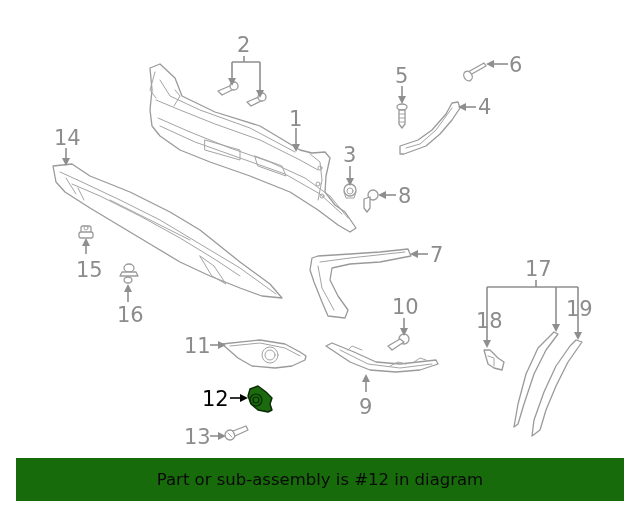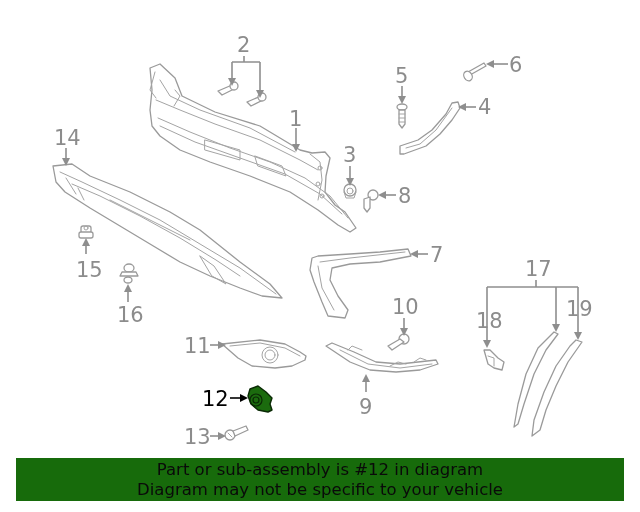--- a/index.html
+++ b/index.html
@@ -8,21 +8,21 @@
   .part { fill: #ffffff; stroke: #9a9a9a; stroke-width: 1.3; stroke-linejoin: round; stroke-linecap: round; }
   .detail { fill: none; stroke: #a4a4a4; stroke-width: 1; stroke-linecap: round; }
   .lead { fill: none; stroke: #8e8e8e; stroke-width: 1.6; }
   .arrowhead { fill: #8e8e8e; }
   .num { fill: #8c8c8c; font-family: "DejaVu Sans", sans-serif; font-size: 21px; }
   .num.active { fill: #000000; }
   .lead.active { stroke: #000000; }
   .arrowhead.active { fill: #000000; }
   .hl { fill: #1b6b0e; stroke: #0a2a05; stroke-width: 1.4; stroke-linejoin: round; }
   .hl-detail { fill: none; stroke: #0a2a05; stroke-width: 1.2; }
-  .banner { position: absolute; left: 16px; top: 458px; width: 608px; height: 43px; background: #176b0b; color: #0a0a0a; text-align: center; font-family: "DejaVu Sans", sans-serif; font-size: 16.5px; line-height: 20px; padding-top: 2px; box-sizing: border-box; }
+  .banner { position: absolute; left: 16px; top: 458px; width: 608px; height: 43px; background: #176b0b; color: #0a0a0a; text-align: center; font-family: "DejaVu Sans", sans-serif; font-size: 16.5px; line-height: 20px; padding-top: 12px; box-sizing: border-box; }
   .banner div { white-space: nowrap; }
 </style>
 </head>
 <body>
 
 <svg id="diagram" viewBox="0 0 640 512" xmlns="http://www.w3.org/2000/svg">
 
   <g>
     <path class="part" d="M150,68 L160,64 L175,78 L182,96 L215,112 L260,126 L300,150 L312,153 L325,152 L330,158 L326,176 L325,192 L335,205 L345,212 L356,228 L350,232 L338,225 L318,210 L290,192 L250,176 L210,162 L180,150 L160,136 L152,126 L150,110 L152,90 Z"></path>
     <path class="detail" d="M160,80 L170,96 L200,110 L250,128 L295,152"></path>
@@ -218,14 +218,13 @@
     <text class="num" x="76" y="277">15</text>
     <text class="num" x="117" y="322">16</text>
     <text class="num" x="525" y="276">17</text>
     <text class="num" x="476" y="328">18</text>
     <text class="num" x="566" y="316">19</text>
   </g>
 </svg>
 
 <div class="banner">
   <div>Part or sub-assembly is #12 in diagram</div>
-  <div>Diagram may not be specific to your vehicle</div>
 </div>
 
 </body></html>

